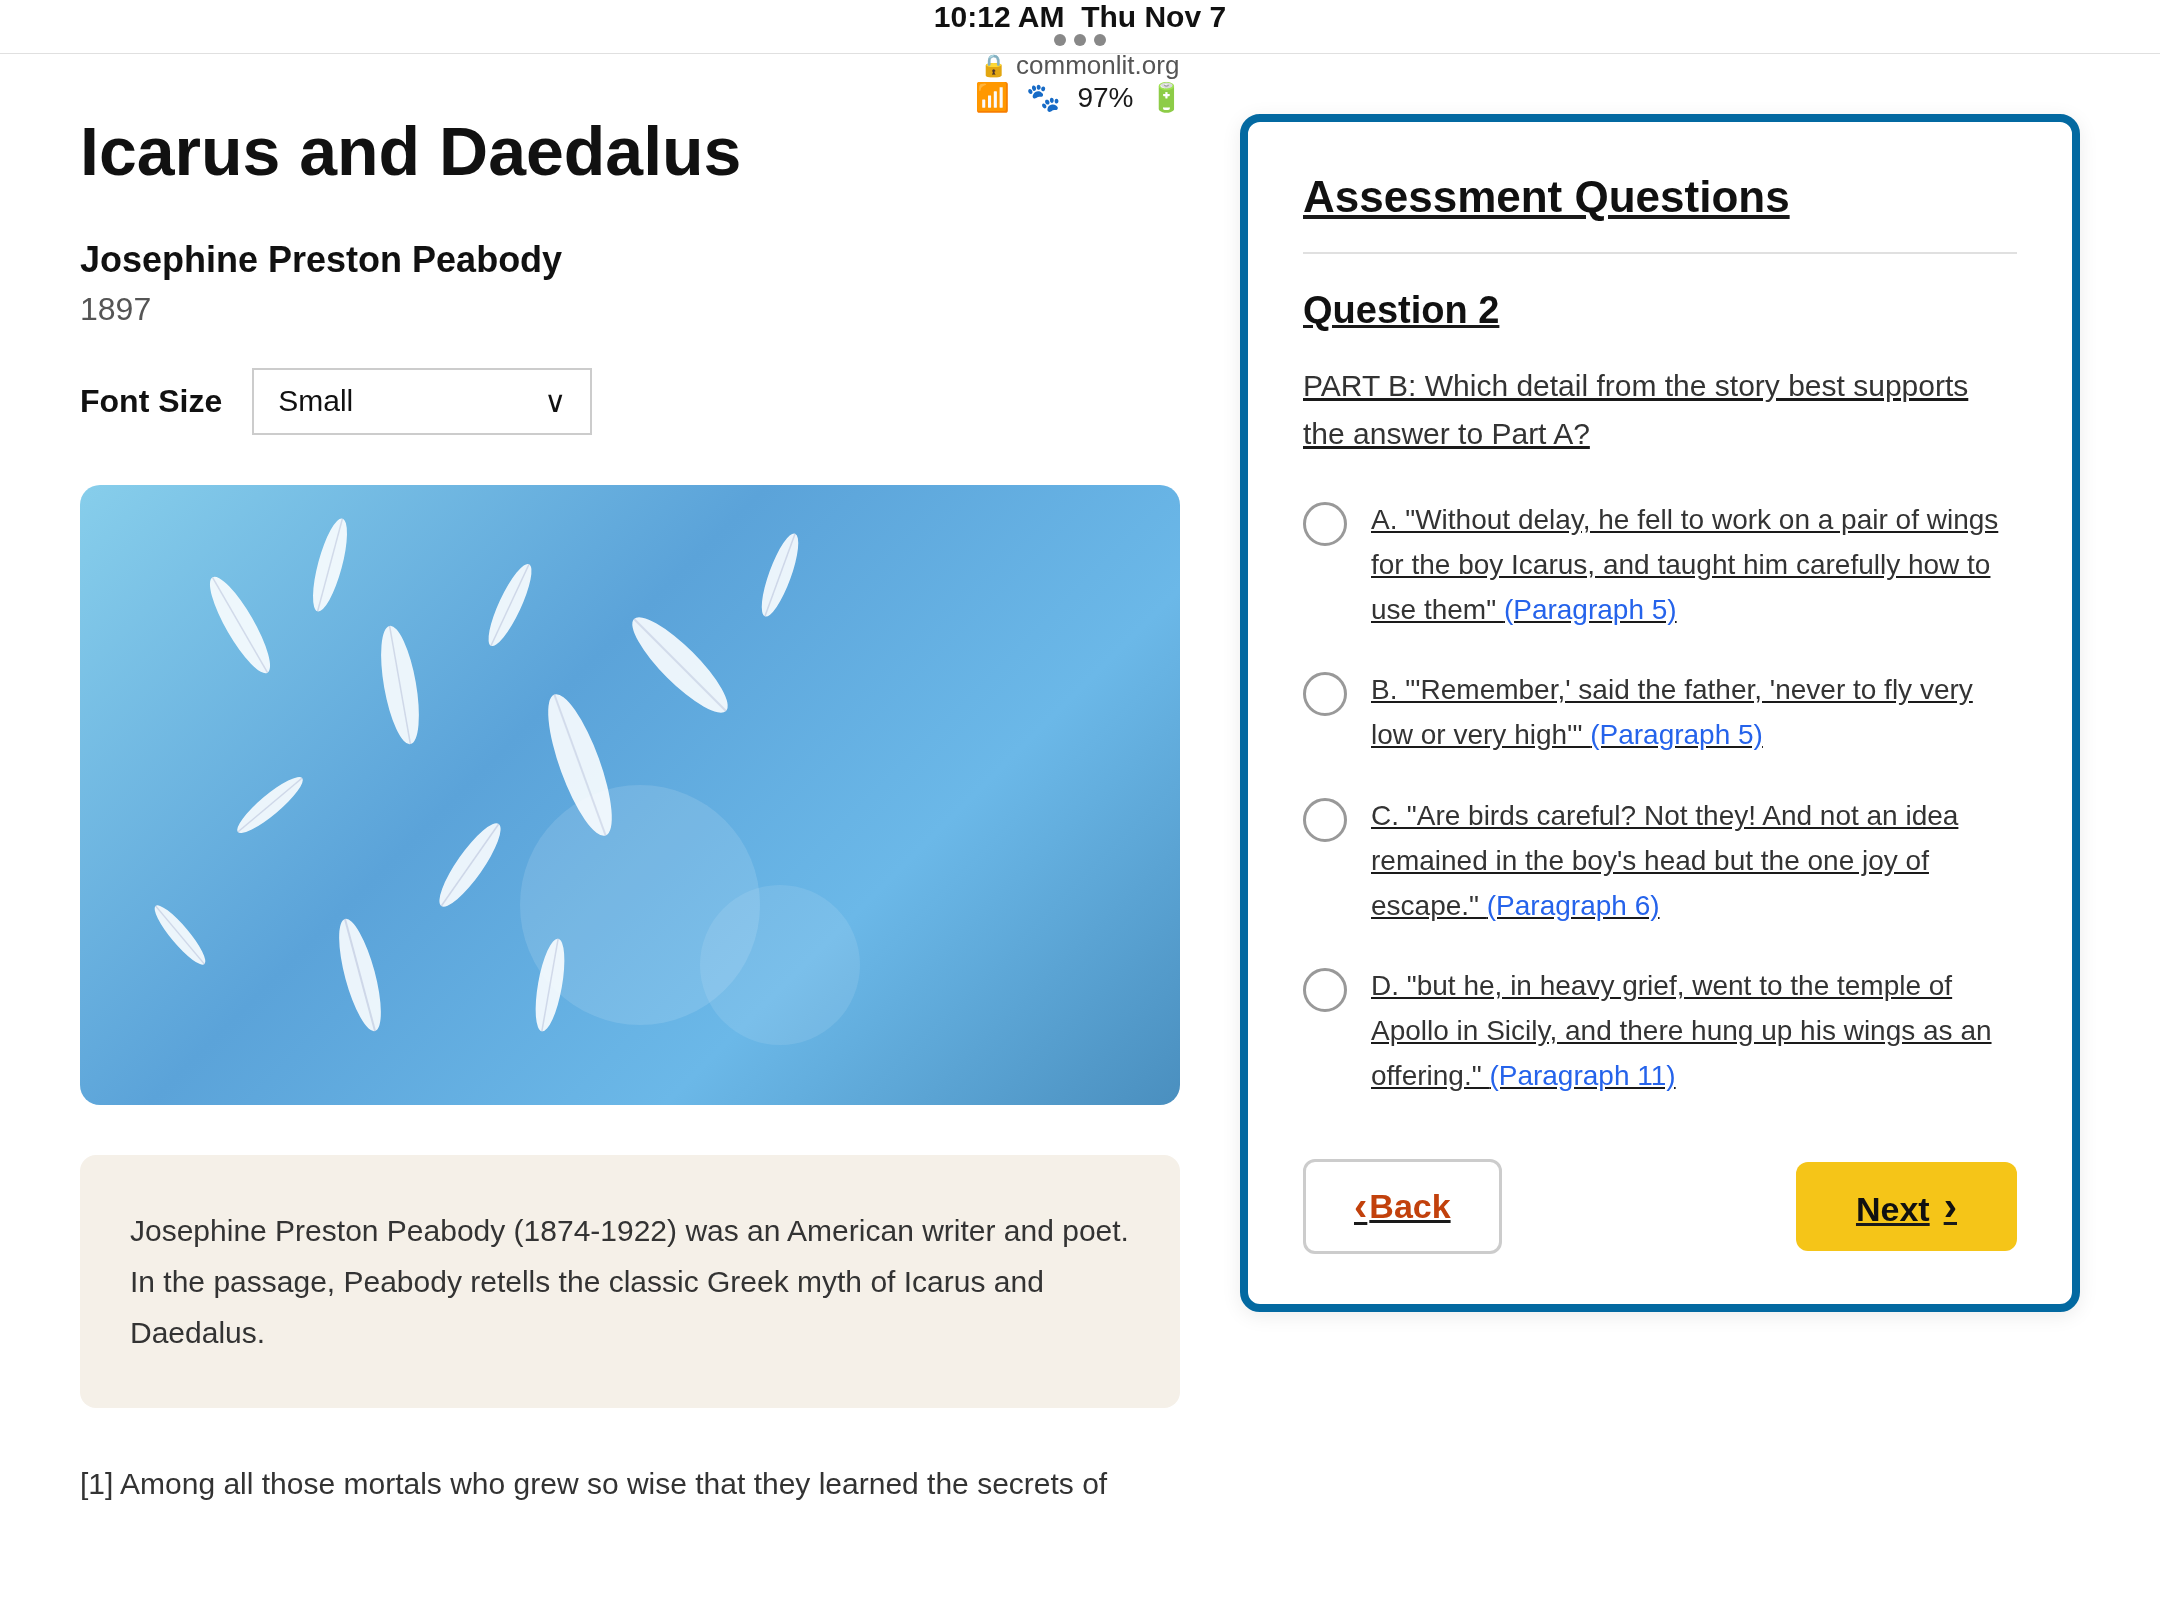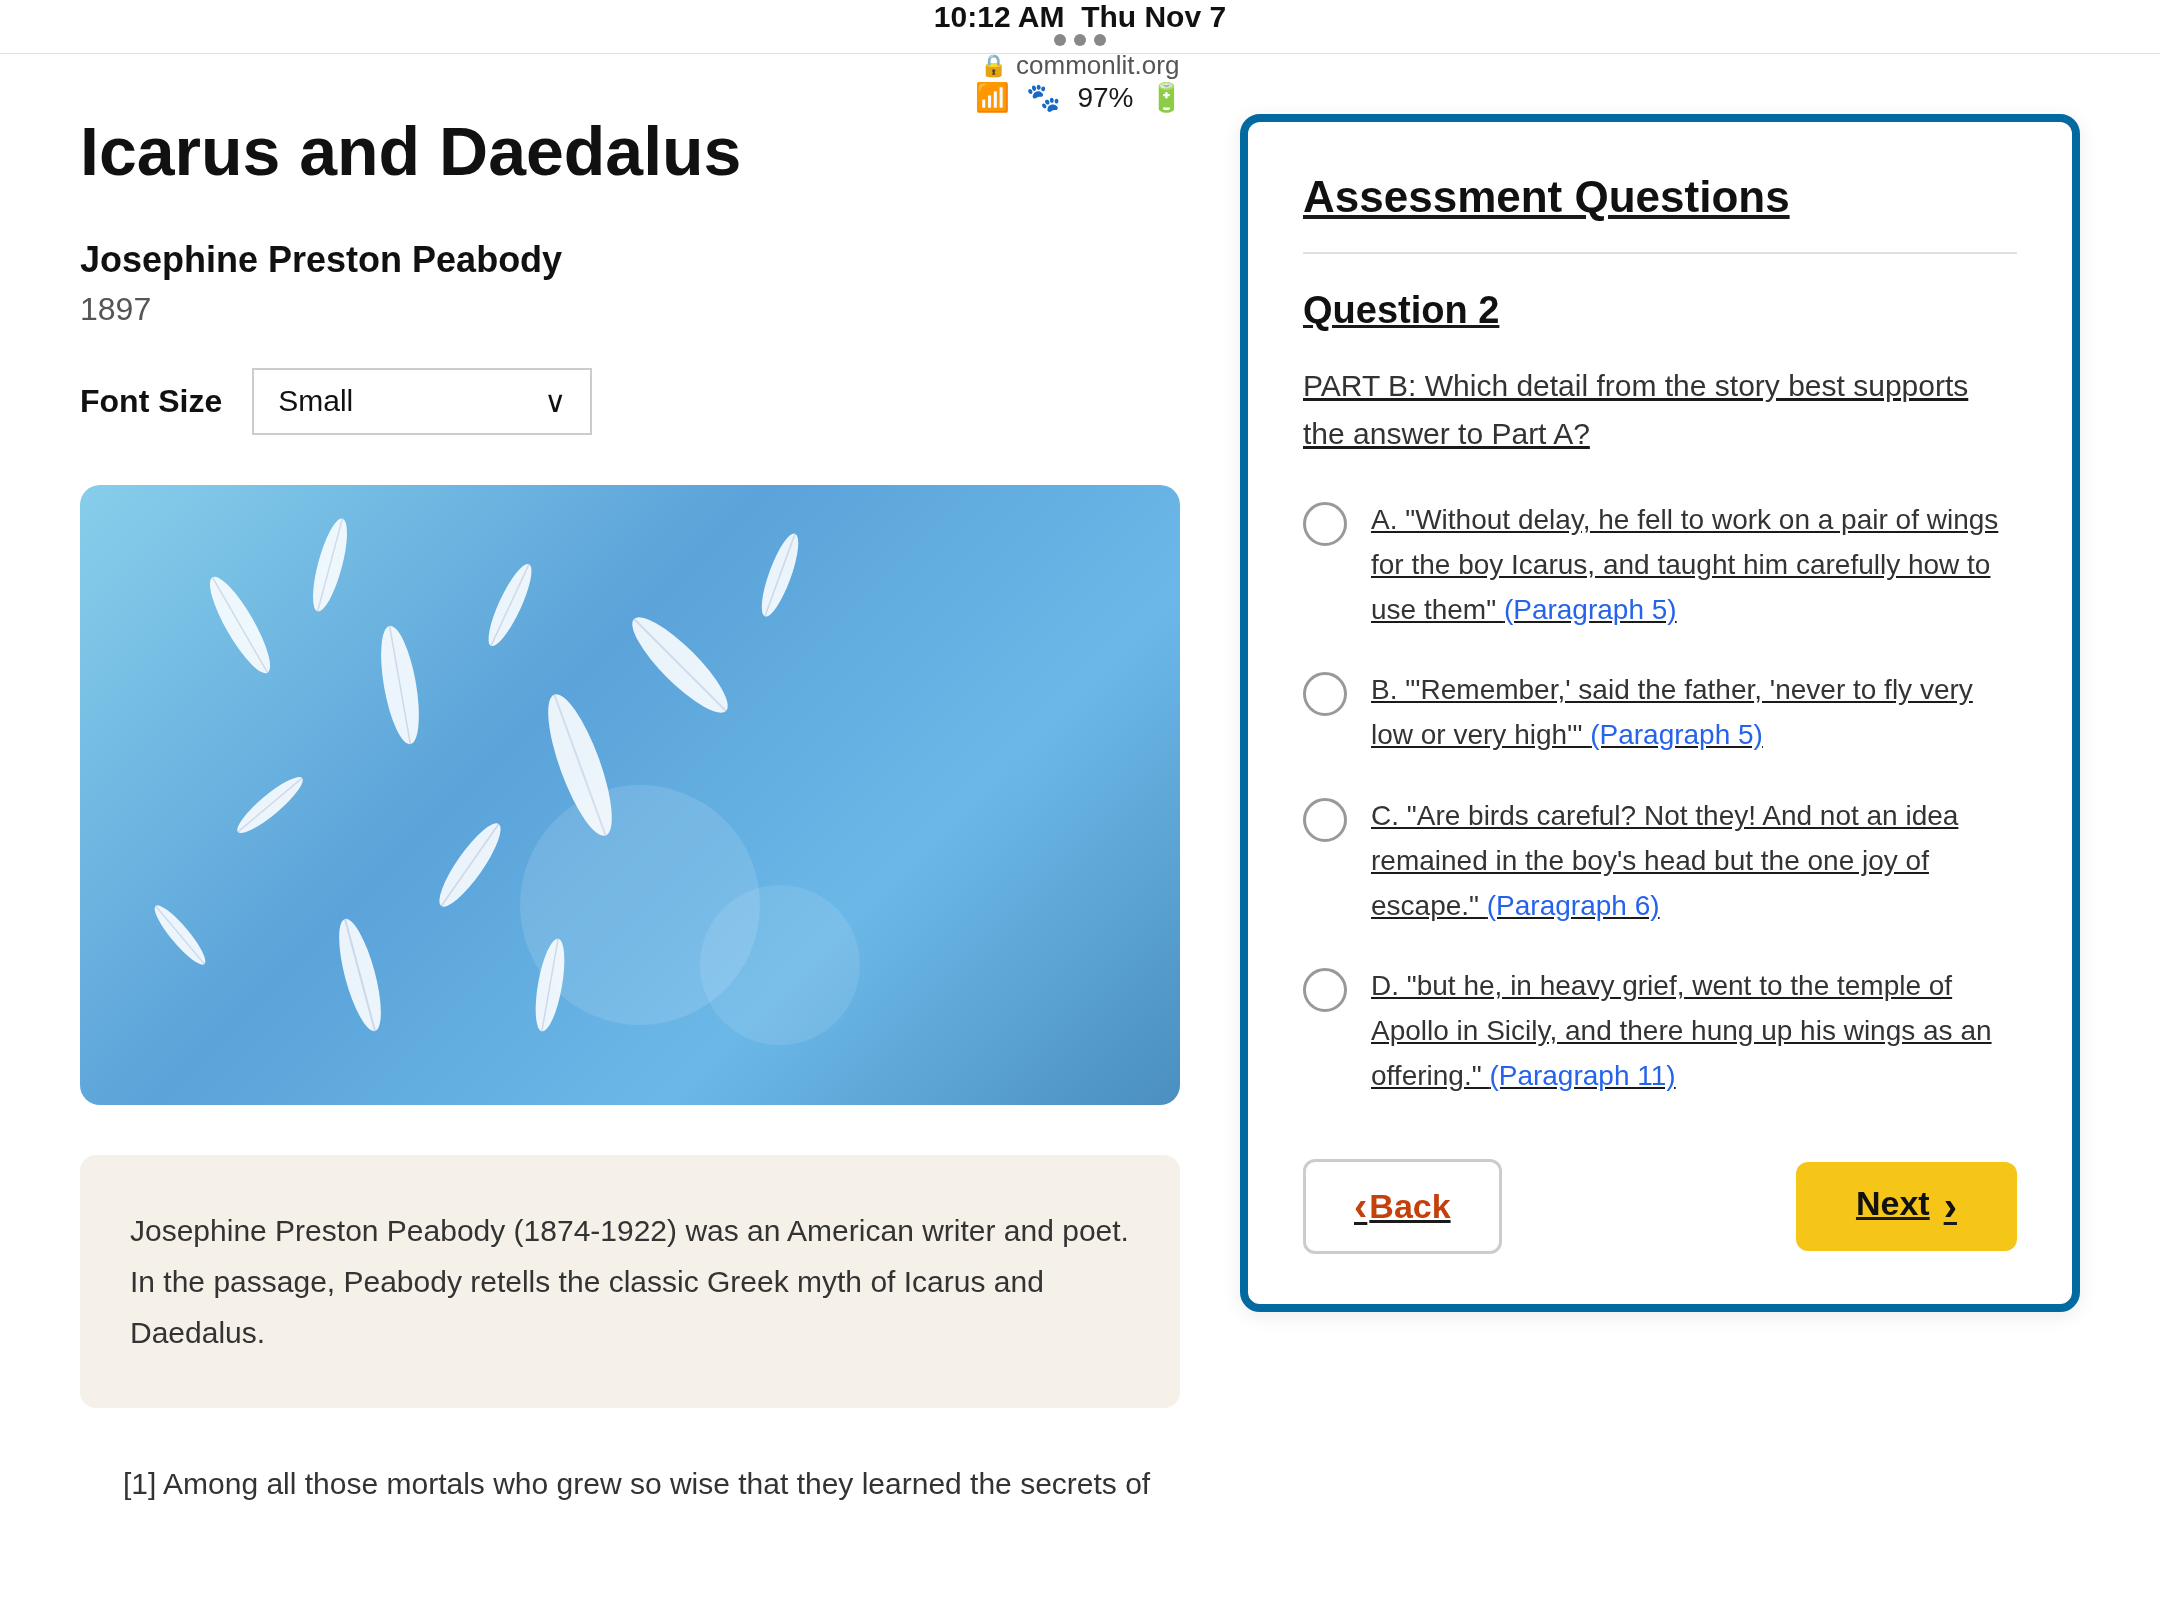--- a/index.html
+++ b/index.html
@@ -144,21 +144,20 @@
       font-size: 30px;
       color: #333;
       line-height: 1.7;
     }
 
     .article-text {
       font-size: 30px;
       color: #333;
       line-height: 1.7;
       max-width: 1100px;
-      margin-left: 43px;
     }
 
     
     .right-panel {
       width: 840px;
       flex-shrink: 0;
     }
 
     .assessment-card {
       background: #fff;
@@ -239,21 +238,21 @@
       padding: 22px 48px;
       font-size: 34px;
       font-weight: 600;
       color: #c2410c;
       background: #fff;
       cursor: pointer;
     }
 
     .next-btn {
       display: flex;
-      align-items: flex-start;
+      align-items: flex-end;
       gap: 14px;
       border: none;
       border-radius: 12px;
       padding: 22px 60px;
       font-size: 34px;
       font-weight: 800;
       color: #111;
       background: #F5C518;
       cursor: pointer;
     }

